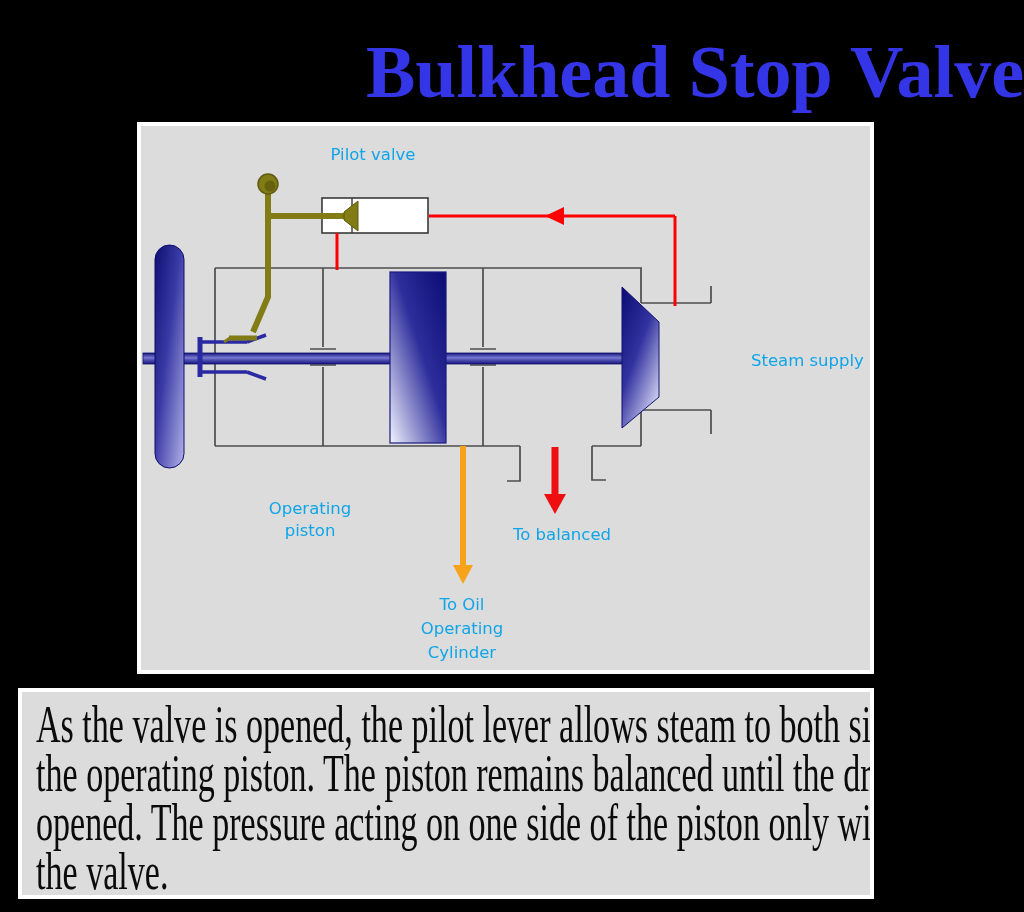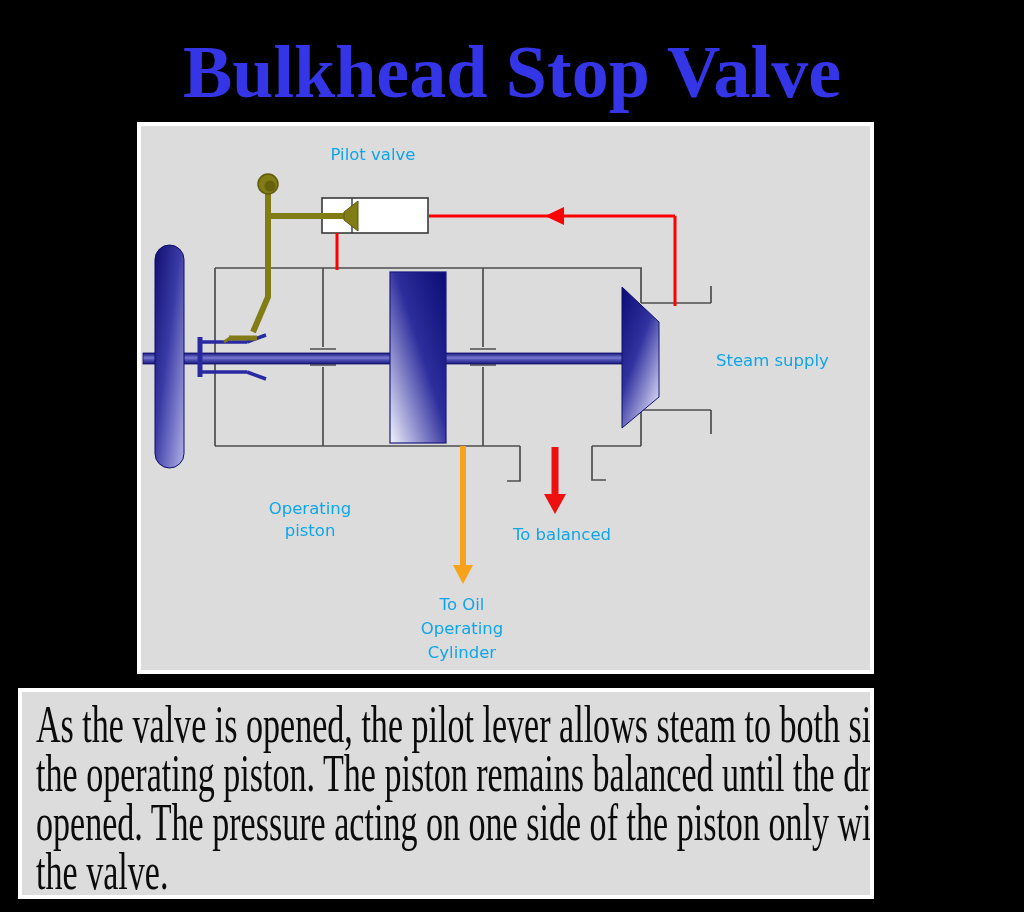--- a/index.html
+++ b/index.html
@@ -1,19 +1,19 @@
 <!DOCTYPE html>
 <html><head>
 <meta charset="utf-8">
 <style>
   html,body{margin:0;padding:0;background:#000;}
   #stage{position:relative;width:1024px;height:912px;background:#000;overflow:hidden;
          font-family:"DejaVu Sans", sans-serif;}
   
-  .main-title{position:absolute;top:34px;left:0;width:1024px;text-align:center;
+  .main-title{position:absolute;top:34px;left:0;width:1024px;text-align:right;
     font-family:"Liberation Serif", serif;font-weight:bold;font-size:74px;line-height:76px;
     color:#3535e8;}
   
   .panel{position:absolute;left:137px;top:122px;width:729px;height:544px;
     background:#dcdcdd;border:4px solid #ffffff;}
   .panel-svg{position:absolute;left:137px;top:122px;width:737px;height:552px;}
   
   .dlabel{position:absolute;color:#0ea5e9;font-size:16.5px;line-height:22px;
     font-family:"DejaVu Sans", sans-serif;white-space:pre-line;}
   .center{text-align:center;}
@@ -100,21 +100,21 @@
       <polygon points="463,584 453,565 473,565" fill="#f7a21b"></polygon>
     </g>
 
     <g>
       <line x1="555" y1="447" x2="555" y2="497" stroke="#ee1010" stroke-width="7"></line>
       <polygon points="555,514 544,494 566,494" fill="#ee1010"></polygon>
     </g>
   </svg>
 
   <div class="dlabel center" style="left:298px;top:144px;width:150px;">Pilot valve</div>
-  <div class="dlabel" style="left:716px;top:350px;">Steam supply</div>
+  <div class="dlabel" style="left:751px;top:350px;">Steam supply</div>
   <div class="dlabel center" style="left:250px;top:498px;width:120px;">Operating
 piston</div>
   <div class="dlabel center" style="left:502px;top:524px;width:120px;">To balanced</div>
   <div class="dlabel center" style="left:392px;top:593px;width:140px;line-height:24px;">To Oil
 Operating
 Cylinder</div>
 
   <div class="caption-box">
     <div class="caption-inner">As the valve is opened, the pilot lever allows steam to both sides of the operating piston. The piston remains balanced until the drain is opened. The pressure acting on one side of the piston only will shut the valve.</div>
   </div>

